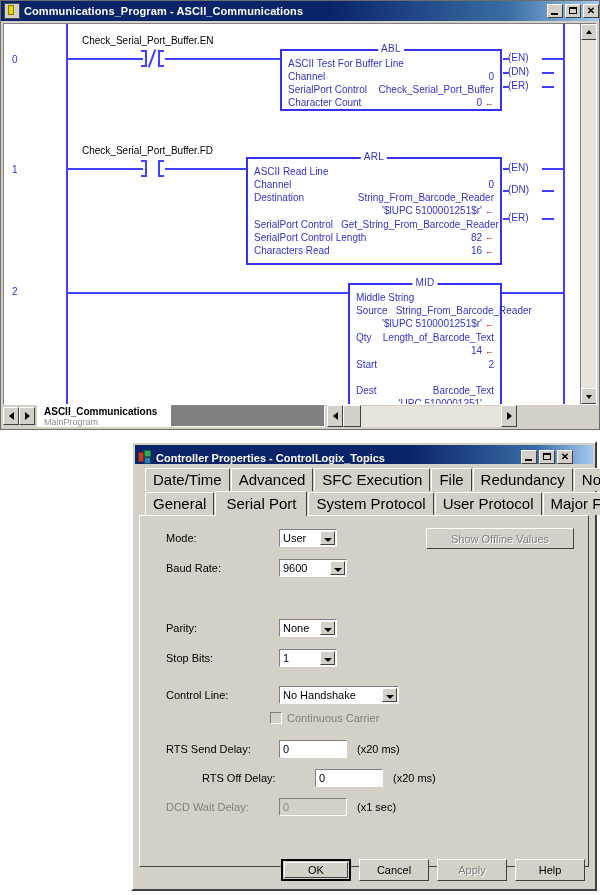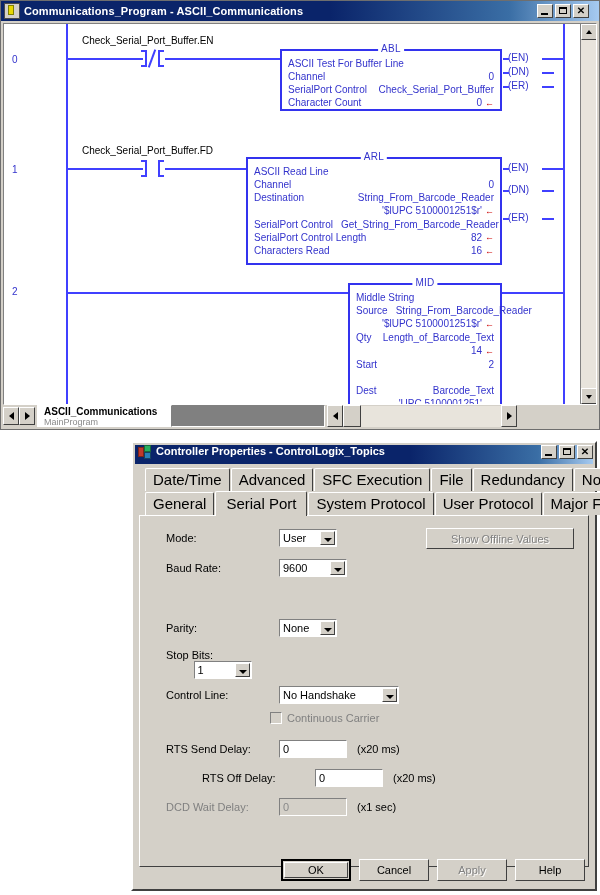--- a/index.html
+++ b/index.html
@@ -20,21 +20,21 @@
     height: 430px;
     background: #d4d0c8;
     border: 1px solid #6e6e6e;
     box-sizing: border-box;
   }
   .titlebar {
     height: 20px;
     background: linear-gradient(to right, #0a246a 0%, #0a246a 55%, #3a6ea5 85%, #a6caf0 100%);
     display: flex;
     align-items: center;
-    padding: 0 10px 0 3px;
+    padding: 0 0 0 3px;
     box-sizing: border-box;
   }
   .title-icon {
     width: 14px; height: 14px;
     background: #d4d0c8;
     border: 1px solid #4a4a4a;
     margin-right: 4px;
     position: relative;
     flex: none;
   }
@@ -332,22 +332,22 @@
     background: #d4d0c8;
     border: 2px solid;
     border-color: #ffffff #404040 #404040 #ffffff;
     box-sizing: border-box;
   }
   .dlg-titlebar {
     height: 19px;
     margin: 2px;
     background: linear-gradient(to right, #0a246a 0%, #0a246a 60%, #3a6ea5 88%, #a6caf0 100%);
     display: flex;
-    align-items: flex-start;
-    padding: 0 0 0 3px;
+    align-items: flex-end;
+    padding: 0 20px 0 3px;
     box-sizing: border-box;
   }
   .dlg-icon {
     width: 14px; height: 14px;
     margin-right: 4px;
     position: relative;
     flex: none;
   }
   .dlg-icon .sq1 { position:absolute; left:0; top:2px; width:6px; height:10px; background:#c0392b; border:1px solid #7b241c; box-sizing:border-box;}
   .dlg-icon .sq2 { position:absolute; left:6px; top:0; width:7px; height:7px; background:#27ae60; border:1px solid #186a3b; box-sizing:border-box;}
@@ -762,21 +762,21 @@
 
 
     <div class="fld-row" style="left:26px; top:103px;">
       <span class="fld-label">Parity:</span>
       <span class="combo" style="width:58px;">
         <span>None</span>
         <span class="arrowbtn"></span>
       </span>
     </div>
 
-    <div class="fld-row" style="left:26px; top:133px;flex-direction:column;">
+    <div class="fld-row" style="left:26px; top:133px;">
       <span class="fld-label">Stop Bits:</span>
       <span class="combo" style="width:58px;">
         <span>1</span>
         <span class="arrowbtn"></span>
       </span>
     </div>
 
     <div class="fld-row" style="left:26px; top:170px;">
       <span class="fld-label">Control Line:</span>
       <span class="combo" style="width:120px;">

